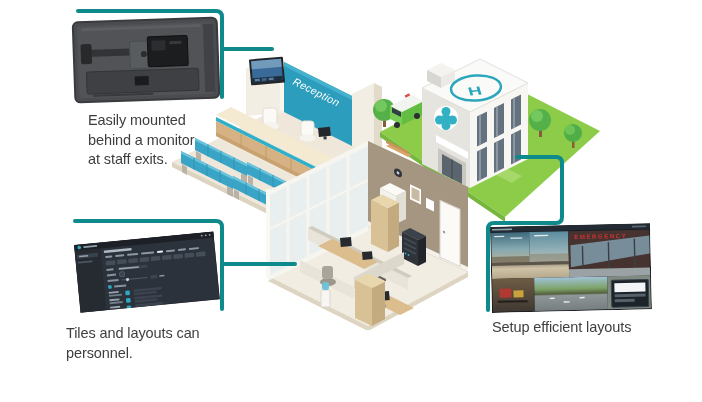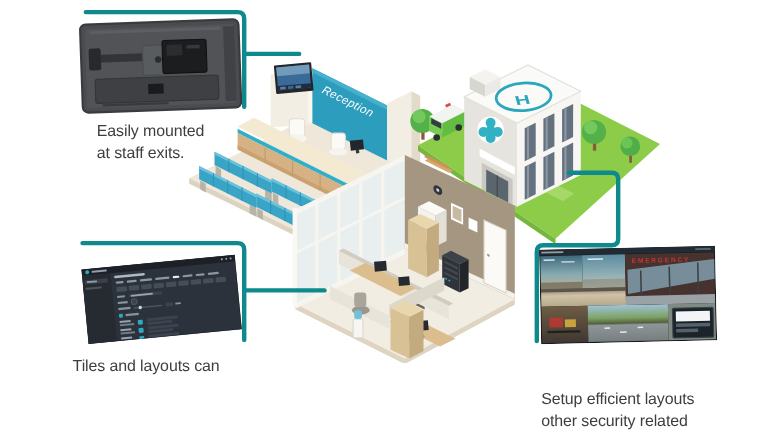--- a/index.html
+++ b/index.html
@@ -439,25 +439,26 @@
       <path d="M78,11 H216 Q222,11 222,17 V97"></path>
       <path d="M222,49 H272"></path>
       <path d="M75,221 H216 Q222,221 222,227 V309"></path>
       <path d="M222,264 H295"></path>
       <path d="M517,157 H556 Q562,157 562,163 V217 Q562,223 556,223 H494 Q488,223 488,229 V310"></path>
     </g>
   </svg>
 
   <div class="caption" style="left:88px;top:101px;margin-top:10px;">
     <div>Easily mounted</div>
+    <div>behind a monitor</div>
     <div>at staff exits.</div>
   </div>
 
   <div class="caption" style="left:66px;top:324px;">
     <div>Tiles and layouts can</div>
+    <div>personnel.</div>
   </div>
 
-  <div class="caption" style="left:492px;top:318px;margin-top:36px;">
+  <div class="caption" style="left:492px;top:318px;">
     <div>Setup efficient layouts</div>
-    <div>other security related</div>
   </div>
 
 </div>
 
 </body></html>

